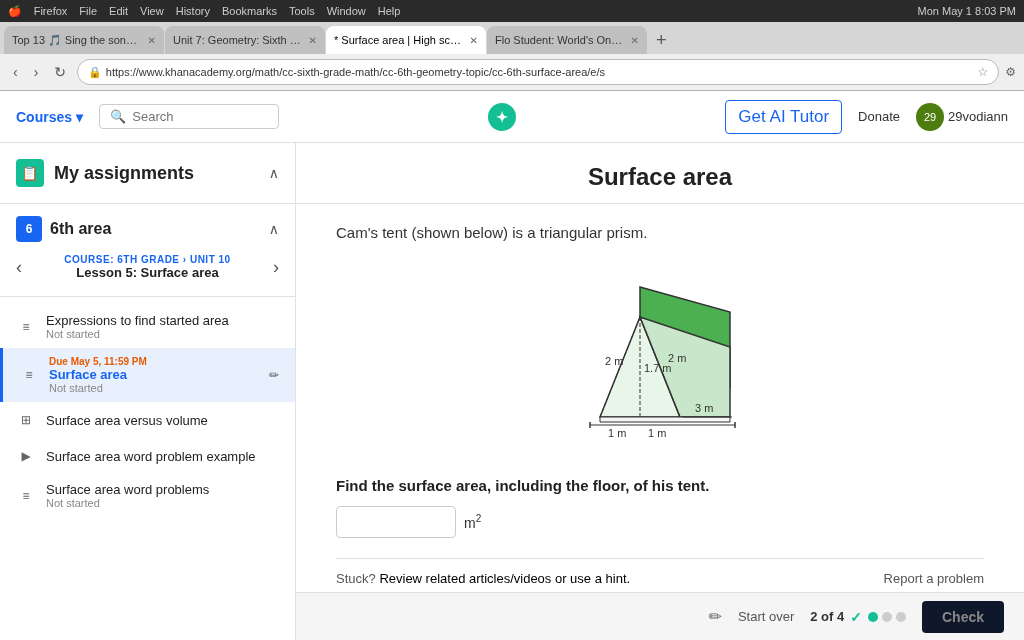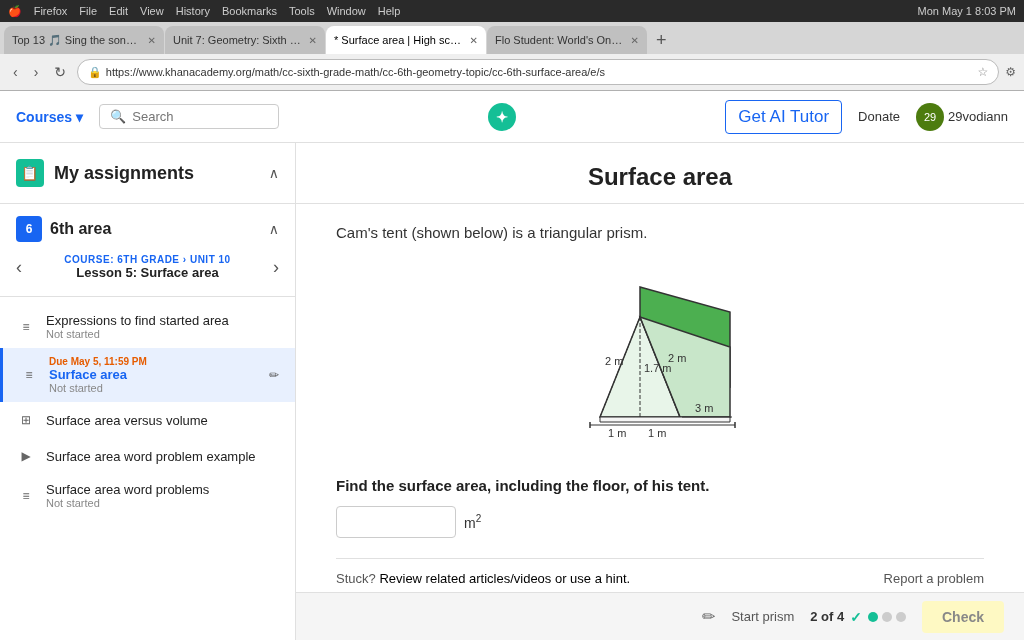--- a/index.html
+++ b/index.html
@@ -393,21 +393,21 @@
     .progress-dots { display: flex; gap: 4px; align-items: center; }
     .progress-dot {
       width: 10px;
       height: 10px;
       border-radius: 50%;
       background: #ccc;
     }
     .progress-dot.active { background: #14bf96; }
     .progress-check { color: #14bf96; font-size: 14px; }
     .check-btn {
-      background: #fef9c3;
+      background: #0f172a;
       border: none;
       border-radius: 4px;
       padding: 8px 20px;
       font-size: 14px;
       font-weight: 600;
       color: #888;
       cursor: not-allowed;
     }
 
     sup { font-size: 10px; }
@@ -615,21 +615,21 @@
           <a href="#" class="stuck-link">Review related articles/videos or use a hint.</a>
         </span>
         <a href="#" class="report-link">Report a problem</a>
       </div>
     </div>
   </div>
 </div>
 
 <div class="bottom-bar">
   <span class="bottom-pencil">✏</span>
-  <button class="start-over-btn">Start prism</button>
+  <button class="start-over-btn">Start over</button>
   <div class="progress-indicator">
     <span>2 of 4</span>
     <span class="progress-check">✓</span>
     <div class="progress-dots">
       <div class="progress-dot active"></div>
       <div class="progress-dot"></div>
       <div class="progress-dot"></div>
     </div>
   </div>
   <button class="check-btn">Check</button>

